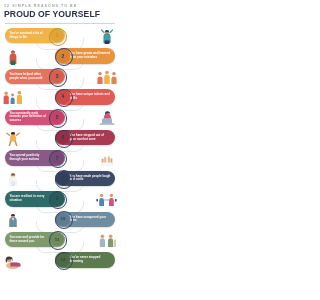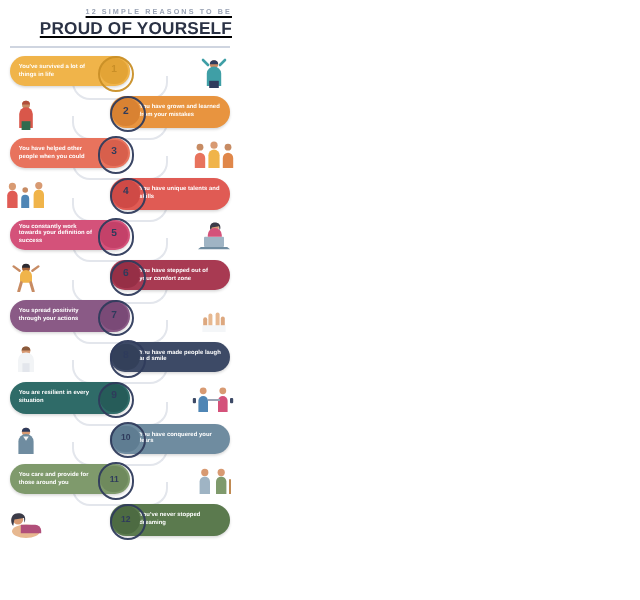--- a/index.html
+++ b/index.html
@@ -5,21 +5,21 @@
   html,body{margin:0;padding:0;}
   body{
     width:120px;height:300px;overflow:hidden;
     background:#ffffff;
     font-family:"Liberation Sans",sans-serif;
     -webkit-font-smoothing:antialiased;
   }
   #root{position:relative;width:120px;height:300px;background:#fff;}
 
   
-  .header{padding:4px 4px 0;text-align:right;text-decoration:underline;}
+  .header{padding:4px 4px 0;text-align:left;}
   .kicker{
     font-size:3.6px;letter-spacing:1.05px;font-weight:700;
     color:#9aa3b4;line-height:1.2;text-transform:uppercase;
     white-space:nowrap;
   }
   .title{
     font-size:8.6px;font-weight:700;letter-spacing:.1px;
     color:#2b3245;line-height:1.1;margin-top:1.6px;white-space:nowrap;
   }
   .divider{

